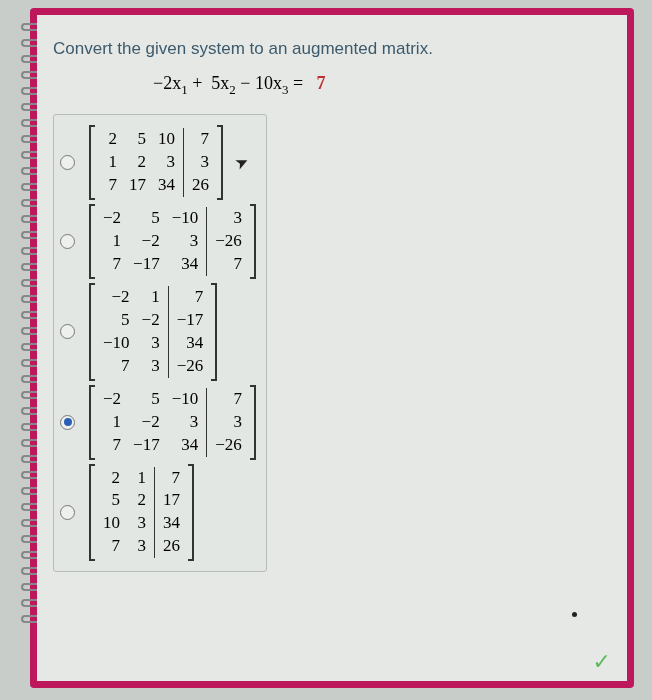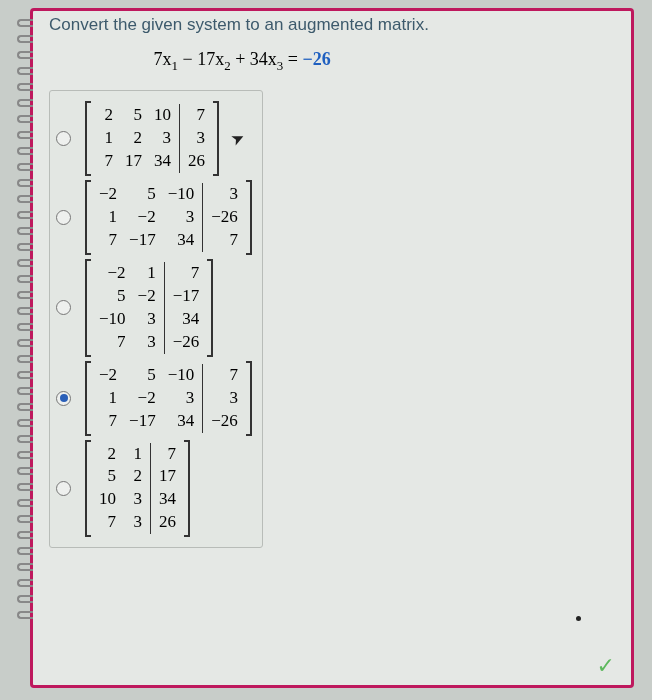--- a/index.html
+++ b/index.html
@@ -8,23 +8,23 @@
     padding: 0;
     background: #c8cdc9;
     font-family: Arial, sans-serif;
     width: 652px;
     height: 700px;
     overflow: hidden;
   }
   .page {
     background: #e5e8e5;
     margin: 8px 18px 8px 30px;
-    border: 3px solid #be185d;
+    border: 7px solid #be185d;
     border-radius: 4px;
-    padding: 4px 18px 12px 16px;
+    padding: 24px 18px 12px 16px;
     position: relative;
     min-height: 680px;
   }
   .spiral {
     position: absolute;
     left: -22px;
     top: 0;
     bottom: 0;
     width: 22px;
   }
@@ -179,21 +179,21 @@
       <div></div>
       <div></div>
       <div></div>
       <div></div>
       <div></div>
     </div>
 
   <div class="prompt">Convert the given system to an augmented matrix.</div>
 
   <div class="system">
-    <div class="row"><span>&nbsp;7x<span class="sub">1</span> − 17x<span class="sub">2</span> + 34x<span class="sub">3</span> =</span> <span class="c26">−26</span></div>
+    <div class="row"><span>−2x<span class="sub">1</span> + &nbsp;5x<span class="sub">2</span> − 10x<span class="sub">3</span> =</span> &nbsp;&nbsp;<span class="c7">7</span></div>
   </div>
 
   <div class="options" id="options"><div class="option">
         <div class="radio"></div>
         <div class="matrix">
           <div class="br left"></div>
           <div class="mat-body">
             <div class="col">
               <div class="cell">2</div>
               <div class="cell">1</div>

